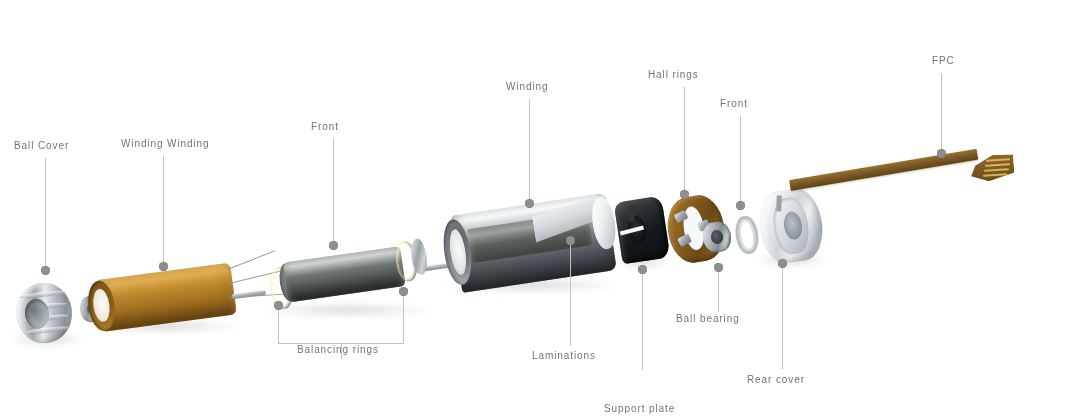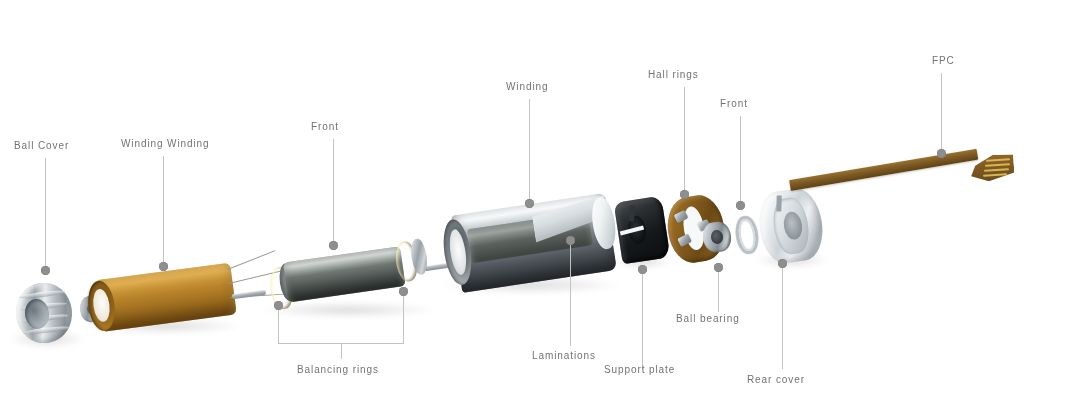--- a/index.html
+++ b/index.html
@@ -286,33 +286,33 @@
   <div class="lbl" style="left:311px;top:122px;">Front</div>
   <div class="lead" style="left:333px;top:139px;height:104px;"></div>
   <div class="dot" style="left:329px;top:241px;"></div>
 
   <div class="dot" style="left:274px;top:301px;"></div>
   <div class="dot" style="left:399px;top:287px;"></div>
   <div class="lead" style="left:278px;top:310px;height:33px;"></div>
   <div class="lead" style="left:403px;top:296px;height:47px;"></div>
   <div class="hbar" style="left:278px;top:343px;width:126px;"></div>
   <div class="lead" style="left:341px;top:343px;height:16px;"></div>
-  <div class="lbl" style="left:297px;top:365px;">Balancing rings</div>
+  <div class="lbl" style="left:297px;top:345px;">Balancing rings</div>
 
   <div class="lbl" style="left:506px;top:82px;">Winding</div>
   <div class="lead" style="left:529px;top:99px;height:102px;"></div>
   <div class="dot" style="left:525px;top:199px;"></div>
 
   <div class="dot" style="left:566px;top:236px;"></div>
   <div class="lead" style="left:570px;top:245px;height:101px;"></div>
   <div class="lbl" style="left:532px;top:351px;">Laminations</div>
 
   <div class="dot" style="left:638px;top:265px;"></div>
   <div class="lead" style="left:642px;top:274px;height:96px;"></div>
-  <div class="lbl" style="left:604px;top:365px;">Support plate</div>
+  <div class="lbl" style="left:604px;top:404px;">Support plate</div>
 
   <div class="lbl" style="left:648px;top:70px;">Hall rings</div>
   <div class="lead" style="left:684px;top:87px;height:105px;"></div>
   <div class="dot" style="left:680px;top:190px;"></div>
 
   <div class="lbl" style="left:720px;top:99px;">Front</div>
   <div class="lead" style="left:740px;top:116px;height:87px;"></div>
   <div class="dot" style="left:736px;top:201px;"></div>
 
   <div class="dot" style="left:714px;top:263px;"></div>

